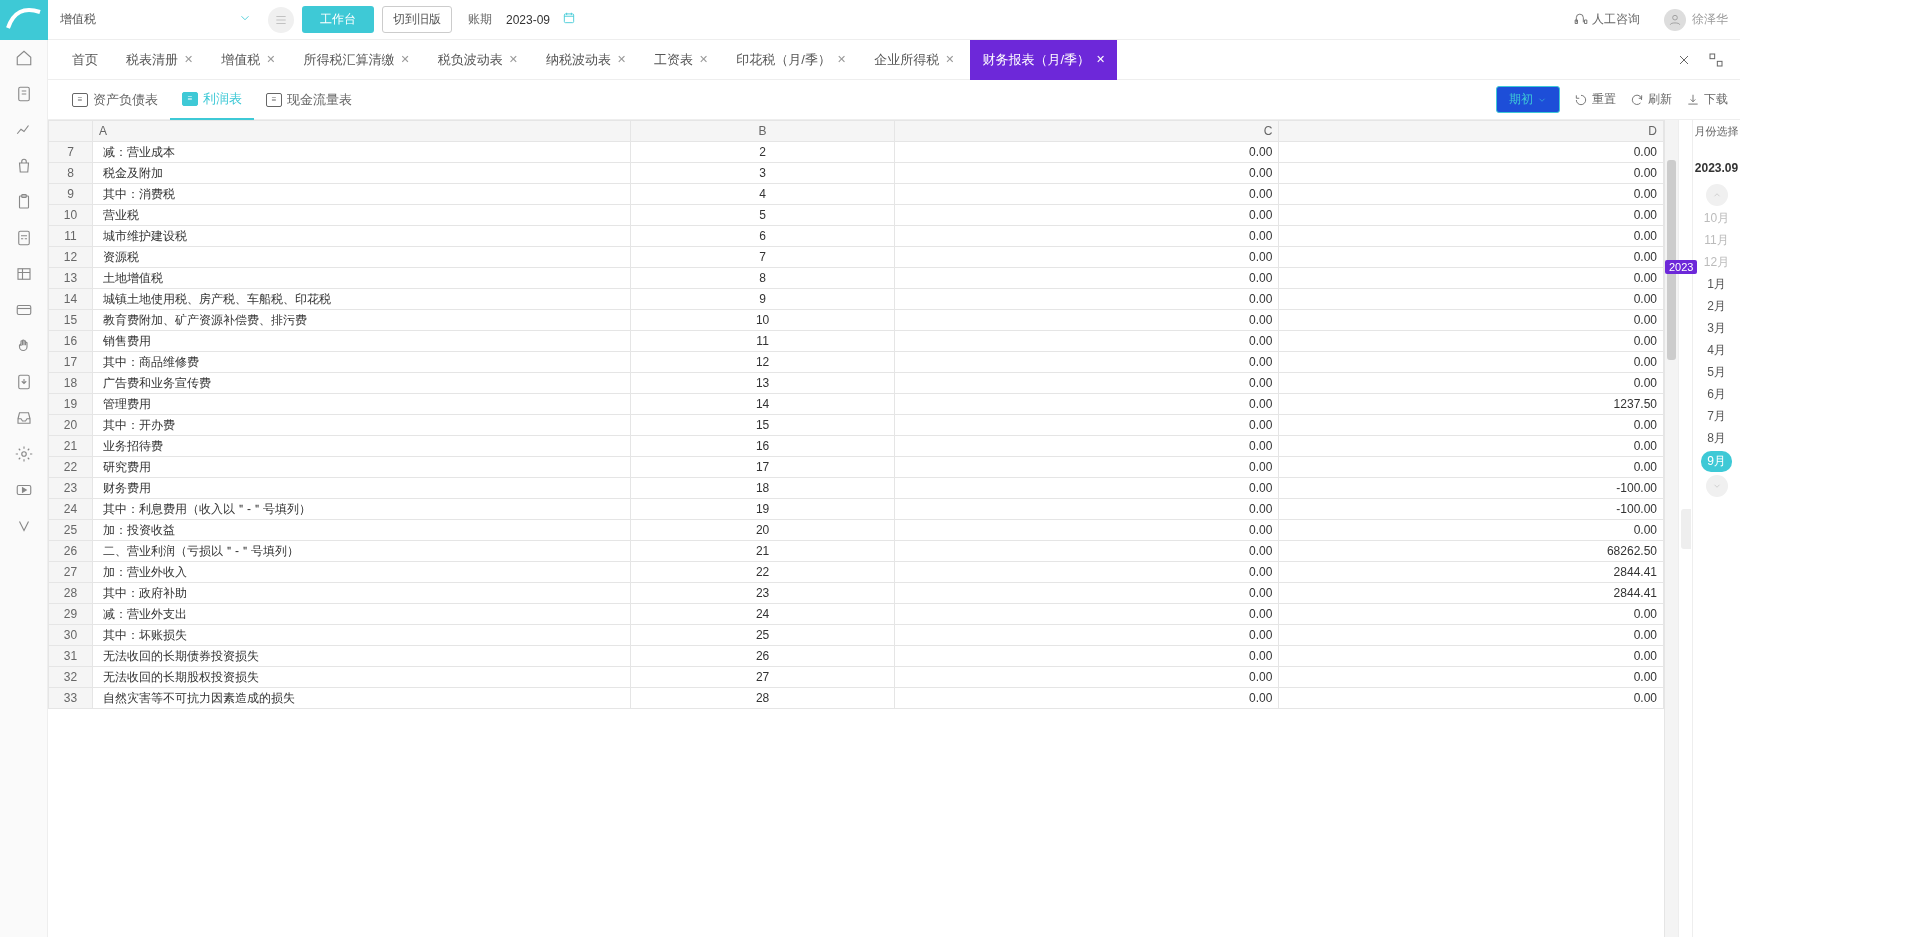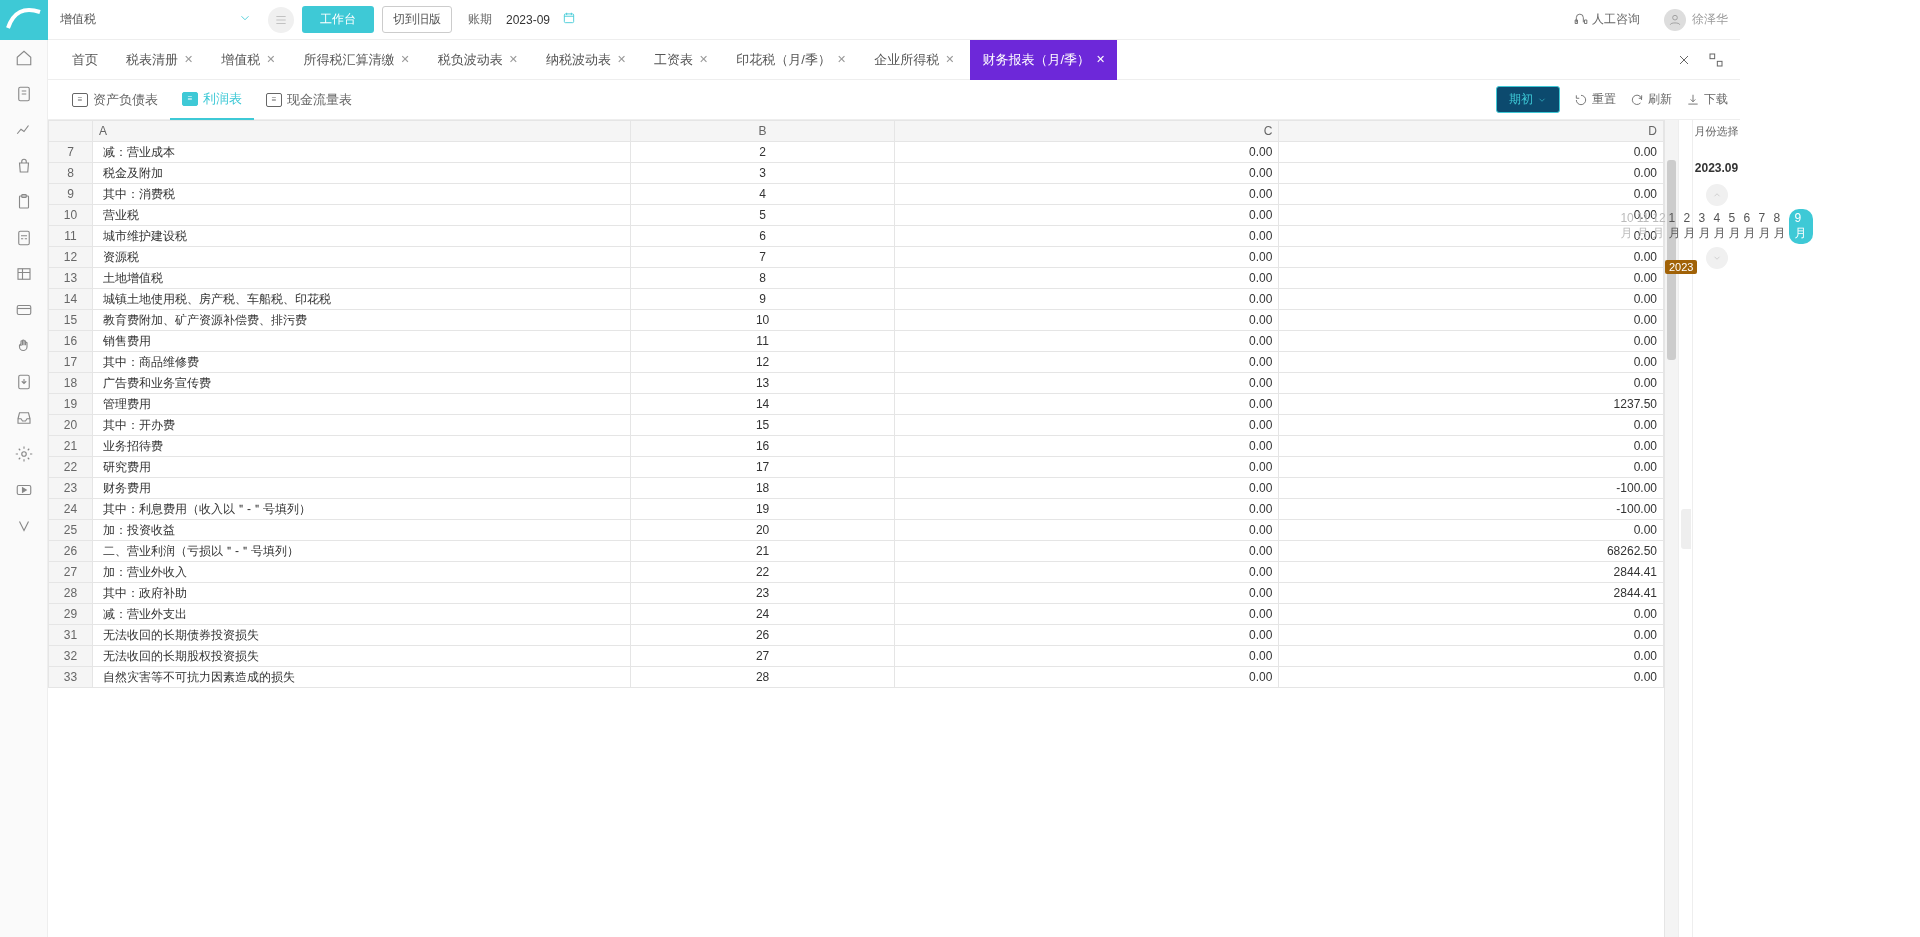--- a/index.html
+++ b/index.html
@@ -38,21 +38,21 @@
 .tabs-right { margin-left: auto; display: flex; gap: 8px; align-items: center; }
 .tab-close-all, .tab-expand { width: 24px; height: 24px; display: flex; align-items: center; justify-content: center; color: #666; cursor: pointer; border: 1px solid transparent; }
 
 
 .subbar { height: 40px; display: flex; align-items: center; padding: 0 12px; border-bottom: 1px solid #eee; background: #fff; }
 .subtab { display: flex; align-items: center; gap: 5px; padding: 0 12px; height: 40px; color: #666; cursor: pointer; font-size: 13px; }
 .subtab.active { color: #3ec9d6; border-bottom: 2px solid #3ec9d6; }
 .subtab-icon { width: 16px; height: 14px; border: 1px solid currentColor; border-radius: 2px; display: flex; align-items: center; justify-content: center; font-size: 8px; }
 .subtab.active .subtab-icon { background: #3ec9d6; color: #fff; border-color: #3ec9d6; }
 .toolbar-right { margin-left: auto; display: flex; gap: 14px; align-items: center; }
-.btn-period { border: 1px solid #3ec9d6; color: #3ec9d6; background: #0c4a6e; padding: 4px 12px; border-radius: 3px; cursor: pointer; display: flex; align-items: center; gap: 4px; font-size: 12px; }
+.btn-period { border: 1px solid #3ec9d6; color: #3ec9d6; background: #1d4ed8; padding: 4px 12px; border-radius: 3px; cursor: pointer; display: flex; align-items: center; gap: 4px; font-size: 12px; }
 .toolbar-action { display: flex; align-items: center; gap: 4px; color: #666; cursor: pointer; font-size: 12px; }
 
 
 .sheet-wrap { flex: 1; display: flex; min-height: 0; position: relative; }
 .sheet { flex: 1; overflow: hidden; position: relative; }
 table { border-collapse: collapse; width: 100%; table-layout: fixed; }
 th, td { border: 1px solid #e5e5e5; height: 21px; font-size: 12px; padding: 0 6px; white-space: nowrap; overflow: hidden; }
 th { background: #f5f5f5; color: #666; font-weight: normal; text-align: center; }
 .row-header { background: #f5f5f5; text-align: center; color: #666; width: 40px; }
 .corner { background: #f5f5f5; width: 40px; }
@@ -69,21 +69,21 @@
 .collapse-handle { width: 10px; height: 40px; background: #eee; border-radius: 3px 0 0 3px; }
 
 
 .month-col { width: 48px; background: #fff; border-left: 1px solid #eee; display: flex; flex-direction: column; align-items: center; padding-top: 4px; gap: 3px; position: relative; }
 .month-title { font-size: 11px; color: #666; }
 .month-current { font-size: 12px; color: #333; font-weight: bold; margin-bottom: 6px; margin-top: 19px; }
 .month-arrow { width: 22px; height: 22px; border-radius: 50%; background: #f0f0f0; display: flex; align-items: center; justify-content: center; color: #bbb; cursor: pointer; }
 .month-item { font-size: 12px; color: #bbb; cursor: pointer; padding: 1px 0;}
 .month-item.enabled { color: #555; }
 .month-item.active { background: #3ec9d6; color: #fff; border-radius: 10px; padding: 2px 6px; }
-.year-badge { position: absolute; left: -28px; top: 140px; background: #a16207; color: #fff; font-size: 11px; padding: 1px 4px; border-radius: 2px; }
+.year-badge { position: absolute; left: -28px; top: 140px; background: #6d28d9; color: #fff; font-size: 11px; padding: 1px 4px; border-radius: 2px; }
 
 
 .footer { height: 36px; border-top: 1px solid #eee; display: flex; align-items: center; padding: 0 16px; background: #fff; font-size: 12px; color: #888; }
 .footer-right { margin-left: auto; display: flex; align-items: center; gap: 6px; }
 .sample-box { width: 50px; height: 16px; background: #fff8dc; border: 1px solid #e8e0b0; }
 
 svg { stroke: currentColor; fill: none; stroke-width: 1.5; }
 </style>
 </head>
 <body>
@@ -483,20 +483,27 @@
                 <td class="col-d">2844.41</td>
               </tr>
               <tr>
                 <td class="row-header">29</td>
                 <td class="col-a">  减：营业外支出</td>
                 <td class="col-b">24</td>
                 <td class="col-c">0.00</td>
                 <td class="col-d">0.00</td>
               </tr>
               <tr>
+                <td class="row-header">30</td>
+                <td class="col-a">      其中：坏账损失</td>
+                <td class="col-b">25</td>
+                <td class="col-c">0.00</td>
+                <td class="col-d">0.00</td>
+              </tr>
+              <tr>
                 <td class="row-header">31</td>
                 <td class="col-a">      无法收回的长期债券投资损失</td>
                 <td class="col-b">26</td>
                 <td class="col-c">0.00</td>
                 <td class="col-d">0.00</td>
               </tr>
               <tr>
                 <td class="row-header">32</td>
                 <td class="col-a">      无法收回的长期股权投资损失</td>
                 <td class="col-b">27</td>
@@ -521,21 +528,21 @@
       </div>
       <div class="month-col">
         <div class="year-badge">2023</div>
         <div class="month-title">月份选择</div>
         <div class="month-current">2023.09</div>
         <div class="month-arrow">
             <svg width="10" height="10" viewBox="0 0 24 24">
               <path d="M6 15l6-6 6 6"></path>
             </svg>
           </div>
-        <div id="months-container" style="display:flex;flex-direction:row;align-items:center;gap:3px;">
+        <div id="months-container" style="display:flex;flex-direction:column;align-items:center;gap:3px;text-align:center;">
             <div class="month-item">10月</div>
             <div class="month-item">11月</div>
             <div class="month-item">12月</div>
             <div class="month-item enabled">1月</div>
             <div class="month-item enabled">2月</div>
             <div class="month-item enabled">3月</div>
             <div class="month-item enabled">4月</div>
             <div class="month-item enabled">5月</div>
             <div class="month-item enabled">6月</div>
             <div class="month-item enabled">7月</div>

